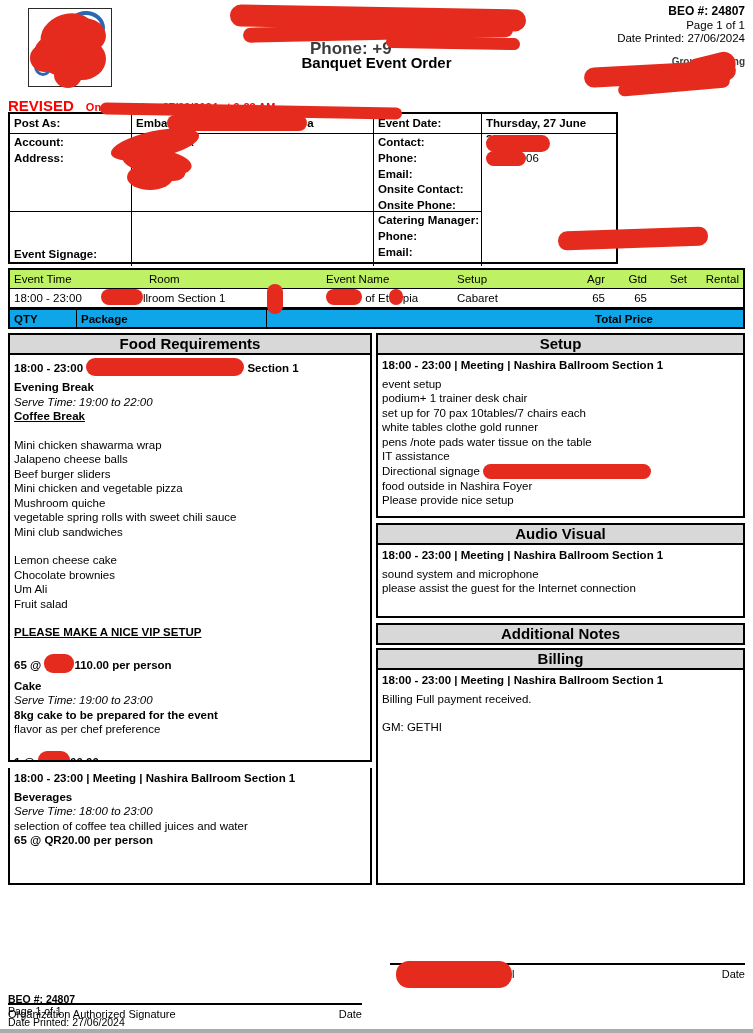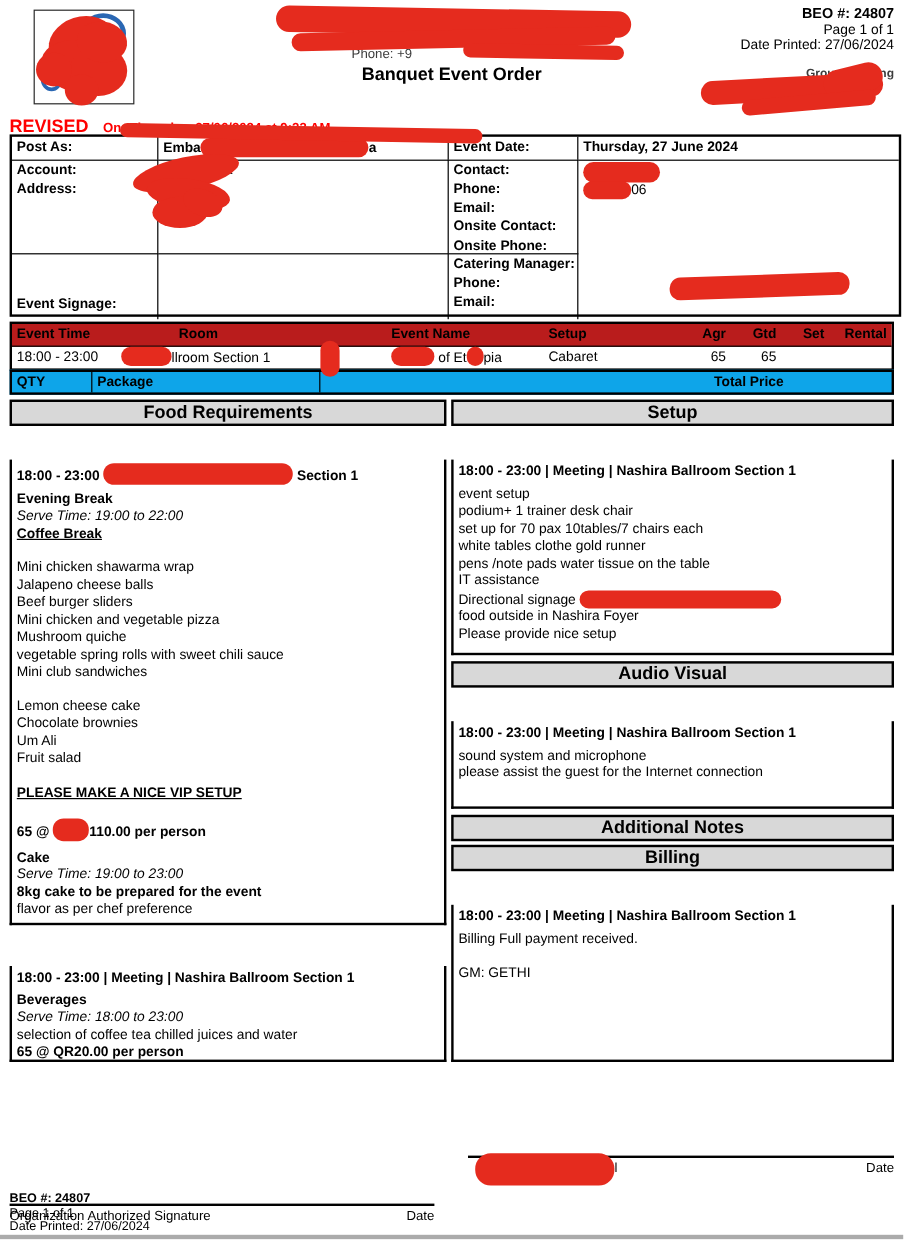--- a/index.html
+++ b/index.html
@@ -8,63 +8,63 @@
     position:relative; width:753px; height:1033px; background:#fff;
     font-family:"Liberation Sans", sans-serif; color:#000; font-size:11.5px;
     overflow:hidden;
   }
   .b { font-weight:bold; }
   .i { font-style:italic; }
   .u { text-decoration:underline; }
 
   
   .logo-box { position:absolute; left:28px; top:8px; width:84px; height:79px; border:1.5px solid #2a2a2a; background:#fff; }
-  .hdr-phone { position:absolute; left:293px; top:39px; font-size:11px; color:#3c3c3c; }
+  .hdr-phone { position:absolute; left:310px; top:39px; font-size:17px; color:#3c3c3c;font-weight:bold; }
   .doc-title { position:absolute; left:0; top:54px; width:753px; text-align:center; font-size:15px; font-weight:bold; }
   .hdr-right { position:absolute; right:8px; top:5px; text-align:right; line-height:13.5px; font-size:11.5px; }
   .hdr-right .beo { font-weight:bold; font-size:12px; }
   .grp { position:absolute; right:8px; top:56px; text-align:right; font-size:10px; font-weight:bold; color:#3c3c3c; }
 
   
   .revised { position:absolute; left:8px; top:97px; display:flex; align-items:baseline; gap:12px; color:#ff0000; }
   .revised .big { font-size:15px; font-weight:bold; }
   .revised .det { font-size:11px; font-weight:bold; }
 
   
   .info-table {
-    position:absolute; left:8px; top:112px; width:743px; height:152px;
+    position:absolute; left:8px; top:112px; width:610px; height:152px;
     display:grid; grid-template-columns:122px 242px 108px 1fr; grid-template-rows:19px 78px 55px;
     border:2px solid #000; font-size:11.5px;
   }
   .ic { padding:1px 4px; border-right:1px solid #000; border-top:1px solid #000; line-height:16px; }
   .ic.r1 { border-top:none; }
   .ic.c4 { border-right:none; }
   .ic .ln { line-height:15.8px; height:15.8px; white-space:nowrap; }
   .ic.bottom { display:flex; flex-direction:column; justify-content:flex-end; padding-bottom:3px; }
 
   
   .event-table { position:absolute; left:8px; top:268px; width:737px; border:2px solid #000; font-size:11.5px; }
   .et-row { display:grid; grid-template-columns:127px 185px 125px 120px 42px 42px 40px 1fr; }
   .et-row > div { padding:0 4px; height:18px; line-height:18px; white-space:nowrap; }
-  .et-head { background:#b91c1c; border-bottom:1.5px solid #000; font-weight:bold; }
+  .et-head { background:#bef264; border-bottom:1.5px solid #000; font-weight:normal; }
   .ra { text-align:right; }
 
   
   .pkg-table { position:absolute; left:8px; top:308px; width:737px; border:2px solid #000;
     display:grid; grid-template-columns:67px 190px 390px 1fr; font-size:11.5px; font-weight:bold; background:#0ea5e9; }
   .pkg-table > div { padding:1px 4px; height:17px; line-height:16px; border-right:1px solid #000; }
   .pkg-table > div:last-child { border-right:none; text-align:right; }
 
   
   .columns { position:absolute; left:8px; top:333px; width:737px; height:552px; display:flex; gap:4px; }
   .col { display:flex; flex-direction:column; }
   .col-left { width:364px;border-radius:11px; }
   .col-right { flex:1; }
   .sec-h { border:2px solid #000; background:#d8d8d8; text-align:center; font-weight:bold; font-size:15px; height:22px; line-height:18px; flex:none; }
-  .sec-b { border:2px solid #000; border-top:none; padding:3px 4px 2px; font-size:11.5px; line-height:14.5px; overflow:hidden;margin-top:28px; }
+  .sec-b { border:2px solid #000; border-top:none; padding:3px 4px 2px; font-size:11.5px; line-height:14.5px; overflow:hidden; }
   .sec-b .ln { min-height:14.5px; white-space:nowrap; }
   .blank { height:14px; }
   .gap6 { height:6px; flex:none; } .gap5 { height:5px; flex:none; } .gap3 { height:3px; flex:none; }
   .grow { flex:1 1 auto; }
   .mb4 { margin-bottom:4px; } .mt6 { margin-top:6px; }
 
   
   .sig { position:absolute; top:963px; border-top:2px solid #000; font-size:11px; }
   .sig-l { left:8px; width:354px;margin-top:40px; } .sig-r { left:390px; width:355px; }
   .sig-row { display:flex; justify-content:space-between; padding-top:3px; }

